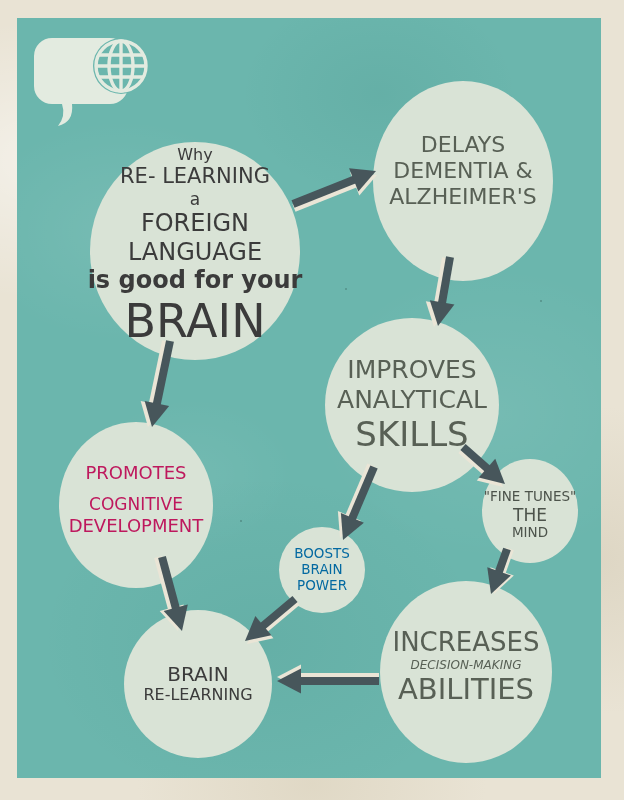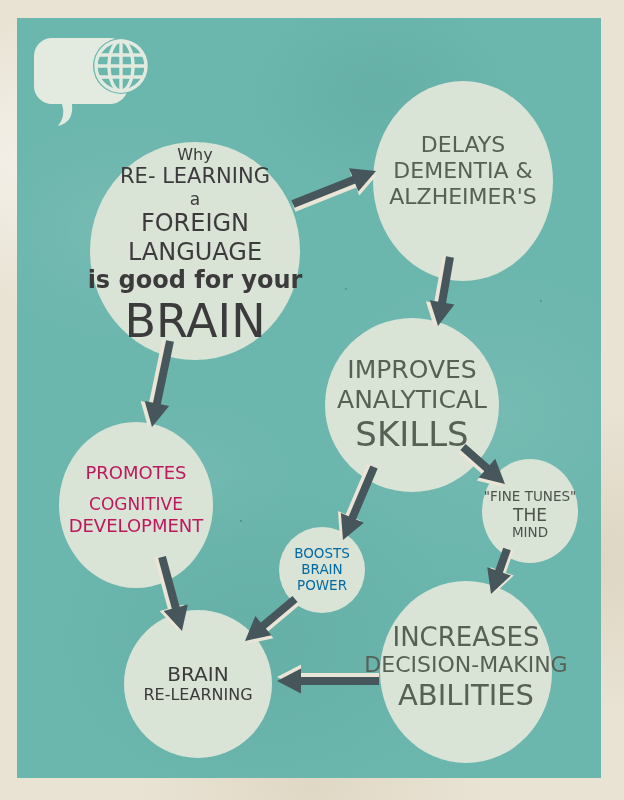--- a/index.html
+++ b/index.html
@@ -94,21 +94,21 @@
         <span style="font-size: 17px; margin-top: 11px;">COGNITIVE</span>
         <span style="font-size: 18px;">DEVELOPMENT</span>
       </div>
       <div class="node" style="left: 279px; top: 527px; height: 86px; width: 86px; color: #0369a1; padding-top: 0px; padding-bottom: 0px;">
         <span style="font-size: 13.5px;">BOOSTS</span>
         <span style="font-size: 13.5px;">BRAIN</span>
         <span style="font-size: 13.5px;">POWER</span>
       </div>
       <div class="node" style="left: 380px; top: 581px; height: 172px; width: 172px; color: rgb(88, 96, 85); padding-top: 0px; padding-bottom: 10px;">
         <span style="font-size: 26px;">INCREASES</span>
-        <span style="font-size: 22px;">DECISION-MAKING</span>
+        <span style="font-size: 12px; font-style: italic;">DECISION-MAKING</span>
         <span style="font-size: 29px;">ABILITIES</span>
       </div>
       <div class="node" style="left: 124px; top: 610px; height: 148px; width: 148px; color: rgb(59, 59, 59); padding-top: 0px; padding-bottom: 0px;">
         <span style="font-size: 20px;">BRAIN</span>
         <span style="font-size: 16px;">RE-LEARNING</span>
       </div>
     </div>
   <svg id="arrows" width="624" height="800" viewBox="0 0 624 800">
       <g>
         <line x1="294" y1="208" x2="359.3443107115102" y2="182.0197318857851" stroke="#eae5d6" stroke-width="8"></line>

